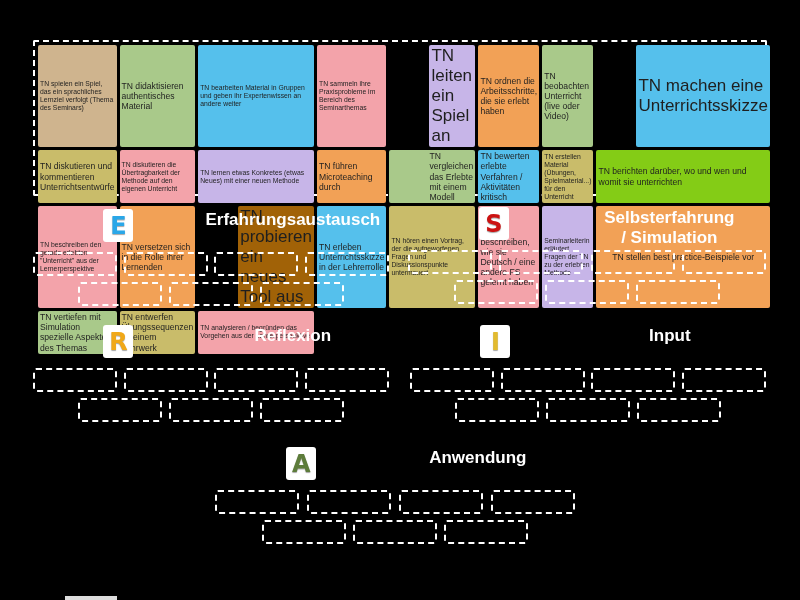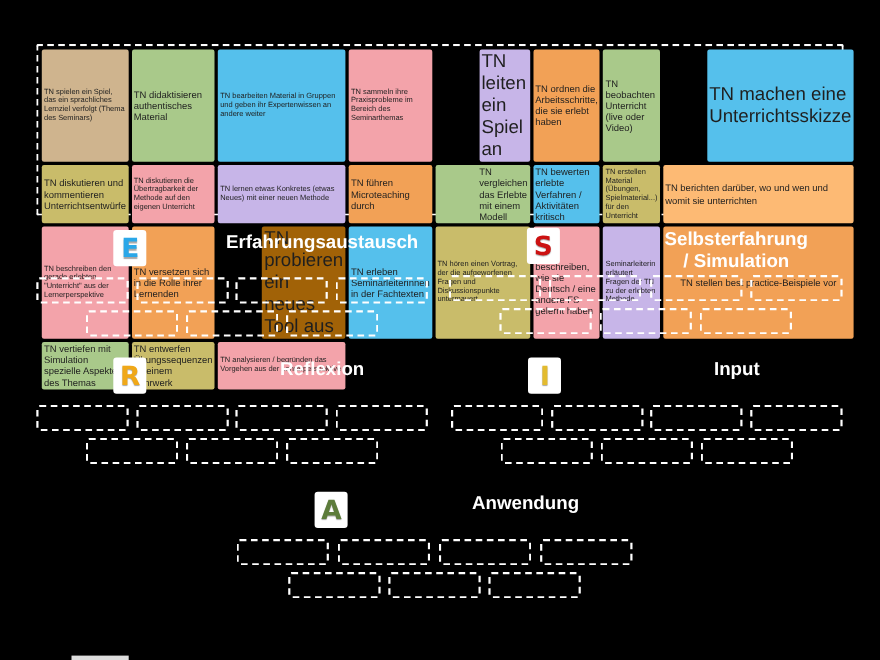--- a/index.html
+++ b/index.html
@@ -65,25 +65,25 @@
     <div class="tile s" style="background: rgb(242, 161, 86);">TN ordnen die Arbeitsschritte, die sie erlebt haben</div>
     <div class="tile s" style="background: rgb(169, 201, 138);">TN beobachten Unterricht (live oder Video)</div>
     <div class="tile l" style="background: rgb(85, 192, 236);">TN machen eine Unterrichtsskizze</div>
     <div class="tile s" style="background: rgb(201, 188, 106);">TN diskutieren und kommentieren Unterrichtsentwürfe</div>
     <div class="tile xs" style="background: rgb(243, 163, 170);">TN diskutieren die Übertragbarkeit der Methode auf den eigenen Unterricht</div>
     <div class="tile xs" style="background: rgb(199, 181, 232);">TN lernen etwas Konkretes (etwas Neues) mit einer neuen Methode</div>
     <div class="tile s" style="background: rgb(242, 161, 86);">TN führen Microteaching durch</div>
     <div class="tile s" style="background: rgb(169, 201, 138); padding-left: 40px;">TN vergleichen das Erlebte mit einem Modell</div>
     <div class="tile s" style="background: rgb(85, 192, 236);">TN bewerten erlebte Verfahren / Aktivitäten kritisch</div>
     <div class="tile xs" style="background: rgb(201, 188, 106);">TN erstellen Material (Übungen, Spielmaterial...) für den Unterricht</div>
-    <div class="tile s" style="background: #fdba74;">TN berichten darüber, wo und wen und womit sie unterrichten</div>
+    <div class="tile s" style="background: #84cc16;">TN berichten darüber, wo und wen und womit sie unterrichten</div>
     <div class="tile xs" style="background: rgb(243, 163, 170);">TN beschreiben den gerade erlebten "Unterricht" aus der Lernerperspektive</div>
     <div class="tile s" style="background: rgb(242, 161, 86);">TN versetzen sich in die Rolle ihrer Lernenden</div>
     <div class="tile l" style="background: #a16207;">TN probieren ein neues Tool aus</div>
-    <div class="tile s" style="background: rgb(85, 192, 236);">TN erleben Seminarleiterinnen in der Fachtexten</div>
+    <div class="tile s" style="background: rgb(85, 192, 236);">TN erleben Unterrichtsskizze in der Lehrerrolle</div>
     <div class="tile xs" style="background: rgb(201, 188, 106);">TN hören einen Vortrag, der die aufgeworfenen Fragen und Diskussionspunkte untermauert</div>
     <div class="tile s" style="background: rgb(243, 163, 170);">TN beschreiben, wie sie Deutsch / eine andere FS gelernt haben</div>
     <div class="tile xs" style="background: rgb(199, 181, 232);">Seminarleiterin erläutert Fragen der TN zu der erlebten Methode</div>
     <div class="tile s" style="background: rgb(242, 161, 86);">TN stellen best practice-Beispiele vor</div>
     <div class="tile s" style="background: rgb(169, 201, 138);">TN vertiefen mit Simulation spezielle Aspekte des Themas</div>
     <div class="tile s" style="background: rgb(201, 188, 106);">TN entwerfen Übungssequenzen zu einem Lehrwerk</div>
     <div class="tile xs" style="background: rgb(243, 163, 170);">TN analysieren / begründen das Vorgehen aus der Lehrerperspektive</div>
   </div>
 
 <section class="group g1">

